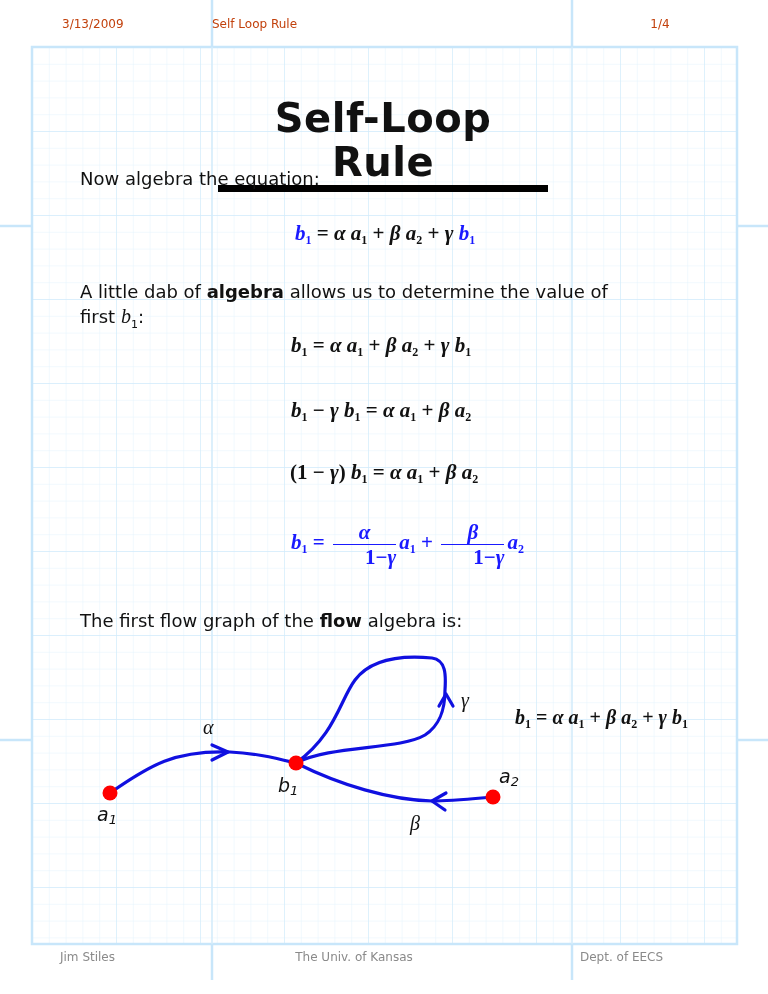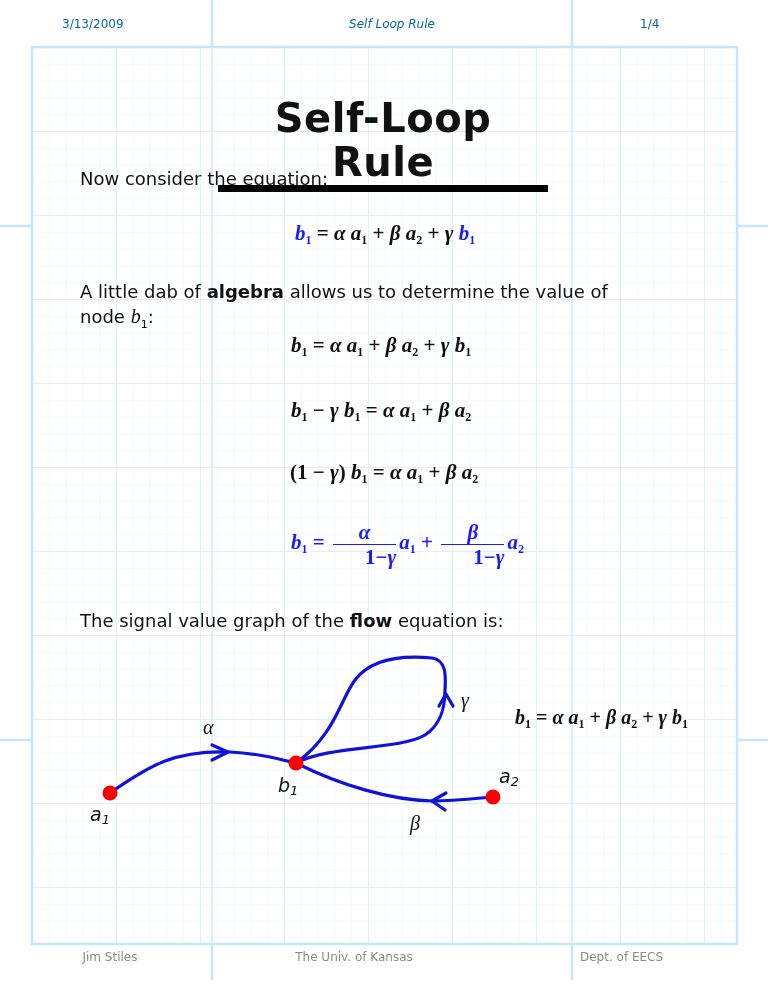--- a/index.html
+++ b/index.html
@@ -1,20 +1,20 @@
 <!DOCTYPE html>
 <html><head>
 <meta charset="utf-8">
 <style>
   html, body { margin:0; padding:0; }
   body { width:768px; height:994px; background:#ffffff; position:relative; overflow:hidden;
          font-family: "DejaVu Sans", sans-serif; color:#111; }
   .abs { position:absolute; }
   #grid { position:absolute; left:0; top:0; }
-  .hdr { position:absolute; top:17px; font-size:12px; color:#0369a1; font-family:"DejaVu Sans", sans-serif; }
+  .hdr { position:absolute; top:17px; font-size:12px; color:#c2410c; font-family:"DejaVu Sans", sans-serif; }
   .ftr { position:absolute; top:950px; font-size:12px; color:#8a8a8a; font-family:"DejaVu Sans", sans-serif; }
   .title { position:absolute; left:218px; top:96px; width:330px; text-align:center;
            font-size:40px; font-weight:bold; letter-spacing:0.5px; line-height:44px;
            border-bottom:7px solid #000000; padding-bottom:1px; font-family:"DejaVu Sans", sans-serif; }
   .para { position:absolute; left:80px; font-size:18px; line-height:24px; color:#111; font-family:"DejaVu Sans", sans-serif; }
   .para b { font-weight:bold; }
   .eq { position:absolute; font-family:"Liberation Serif", serif; font-size:21px; white-space:nowrap; color:#111;font-weight:bold; }
   .eq i { font-style:italic; }
   .eq sub { font-size:12px; vertical-align:-4px; font-style:normal; }
   .blue { color:#1a1aff; }
@@ -49,40 +49,40 @@
   <line x1="0" y1="226" x2="32" y2="226" stroke="#c8e6fa" stroke-width="2.5"></line>
   <line x1="737" y1="226" x2="768" y2="226" stroke="#c8e6fa" stroke-width="2.5"></line>
   <line x1="0" y1="740" x2="32" y2="740" stroke="#c8e6fa" stroke-width="2.5"></line>
   <line x1="737" y1="740" x2="768" y2="740" stroke="#c8e6fa" stroke-width="2.5"></line>
 
   <line x1="212" y1="47" x2="212" y2="944" stroke="#d4ecfb" stroke-width="1.6"></line>
   <line x1="572" y1="47" x2="572" y2="944" stroke="#d4ecfb" stroke-width="1.6"></line>
 </svg>
 
 <div class="hdr" style="left:62px;">3/13/2009</div>
-<div class="hdr" style="left:212px;width:360px;text-align:center;font-style:italic;">Self Loop Rule</div>
-<div class="hdr" style="left:640px;width:40px;text-align:left;">1/4</div>
+<div class="hdr" style="left:212px;width:360px;text-align:left;">Self Loop Rule</div>
+<div class="hdr" style="left:640px;width:40px;text-align:center;">1/4</div>
 
 <div class="title">Self-Loop Rule</div>
 
-<div class="para" style="top:167px;">Now consider the equation:</div>
+<div class="para" style="top:167px;">Now algebra the equation:</div>
 
 <div class="eq" style="left:295px;top:221px;">
   <i class="blue">b</i><sub class="blue">1</sub>
   <span>=</span>
   <i>α</i> <i>a</i><sub>1</sub>
   <span>+</span>
   <i>β</i> <i>a</i><sub>2</sub>
   <span>+</span>
   <i>γ</i> <i class="blue">b</i><sub class="blue">1</sub>
 </div>
 
 <div class="para" style="top:280px;">
   <span>A little dab of </span><b>algebra</b><span> allows us to determine the value of</span><br>
-  <span>node </span><i style="font-family:'Liberation Serif',serif;font-size:20px;">b</i><sub style="font-size:11px;">1</sub><span>:</span>
+  <span>first </span><i style="font-family:'Liberation Serif',serif;font-size:20px;">b</i><sub style="font-size:11px;">1</sub><span>:</span>
 </div>
 
 <div class="eq" style="left:291px;top:333px;">
   <i>b</i><sub>1</sub>
   <span>=</span>
   <i>α</i> <i>a</i><sub>1</sub>
   <span>+</span>
   <i>β</i> <i>a</i><sub>2</sub>
   <span>+</span>
   <i>γ</i> <i>b</i><sub>1</sub>
@@ -117,21 +117,21 @@
     <span class="den"><span>1</span><span>−</span><i>γ</i></span>
   </span><i>a</i><sub>1</sub>
   <span>+</span>
   <span class="frac">
     <i class="num">β</i>
     <span class="den"><span>1</span><span>−</span><i>γ</i></span>
   </span><i>a</i><sub>2</sub>
 </div>
 
 <div class="para" style="top:609px;">
-  <span>The signal value graph of the </span><b>flow</b><span> equation is:</span>
+  <span>The first flow graph of the </span><b>flow</b><span> algebra is:</span>
 </div>
 
 <svg class="abs" style="left:0;top:0;" width="768" height="994">
   <g fill="none" stroke="#1010e0" stroke-width="3.2" stroke-linecap="round" stroke-linejoin="round">
 
     <path d="M110 793 C 150 765, 175 750, 230 752 C 255 753, 275 758, 296 763"></path>
     <path d="M212 745 L228 752 L212 760"></path>
 
     <path d="M493 797 C 470 799, 450 801, 432 801 C 390 800, 340 785, 296 763"></path>
     <path d="M446 793 L432 801 L445 810"></path>
@@ -143,29 +143,29 @@
     <circle cx="110" cy="793" r="7.5"></circle>
     <circle cx="296" cy="763" r="7.5"></circle>
     <circle cx="493" cy="797" r="7.5"></circle>
   </g>
 </svg>
 
 <div class="lbl" style="left:203px;top:716px;">α</div>
 <div class="lbl" style="left:410px;top:812px;">β</div>
 <div class="lbl" style="left:461px;top:689px;">γ</div>
 
-<div class="nlbl" style="left:90px;top:803px;"><span>a</span><sub>1</sub></div>
+<div class="nlbl" style="left:97px;top:803px;"><span>a</span><sub>1</sub></div>
 <div class="nlbl" style="left:278px;top:774px;"><span>b</span><sub>1</sub></div>
 <div class="nlbl" style="left:499px;top:765px;"><span>a</span><sub>2</sub></div>
 
 <div class="eq" style="left:515px;top:706px;font-size:20px;">
   <i>b</i><sub>1</sub>
   <span>=</span>
   <i>α</i> <i>a</i><sub>1</sub>
   <span>+</span>
   <i>β</i> <i>a</i><sub>2</sub>
   <span>+</span>
   <i>γ</i> <i>b</i><sub>1</sub>
 </div>
 
-<div class="ftr" style="left:60px;width:100px;text-align:center;">Jim Stiles</div>
+<div class="ftr" style="left:60px;width:100px;">Jim Stiles</div>
 <div class="ftr" style="left:212px;width:284px;text-align:center;">The Univ. of Kansas</div>
 <div class="ftr" style="left:580px;width:150px;text-align:left;">Dept. of EECS</div>
 
 </body></html>

